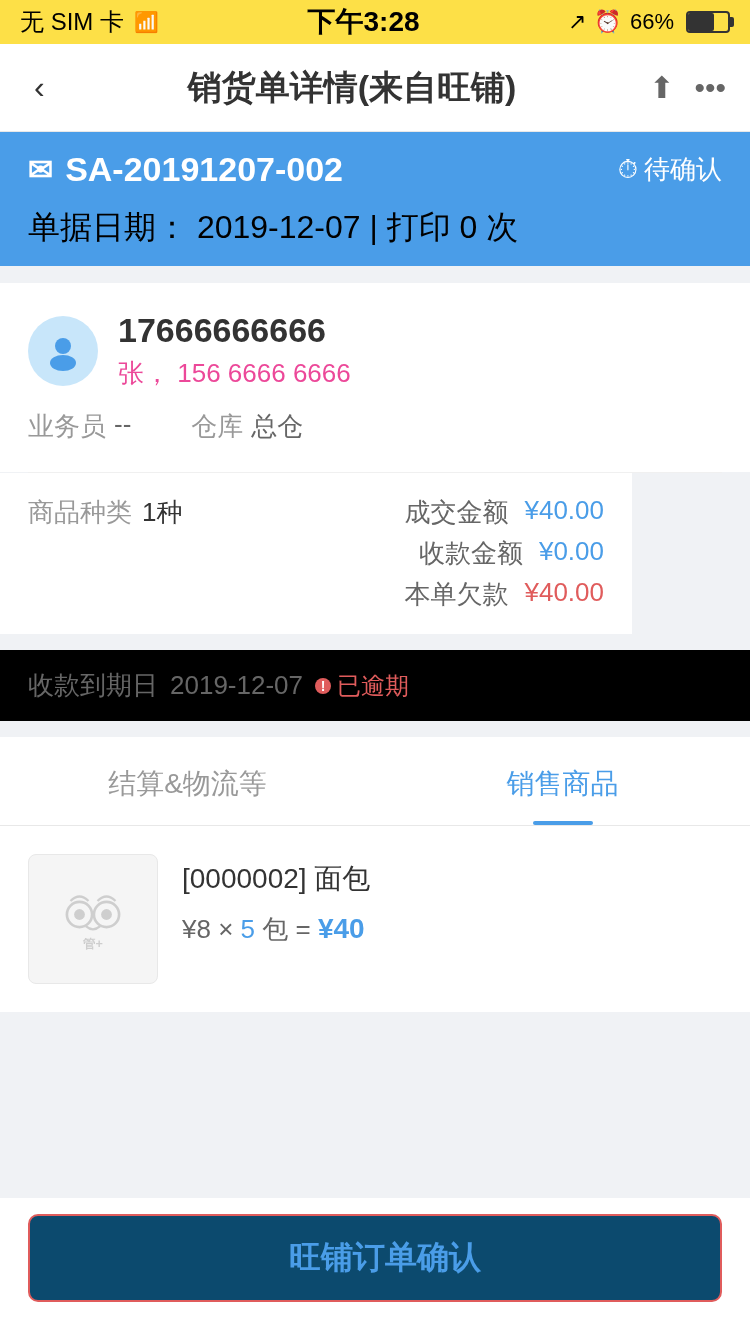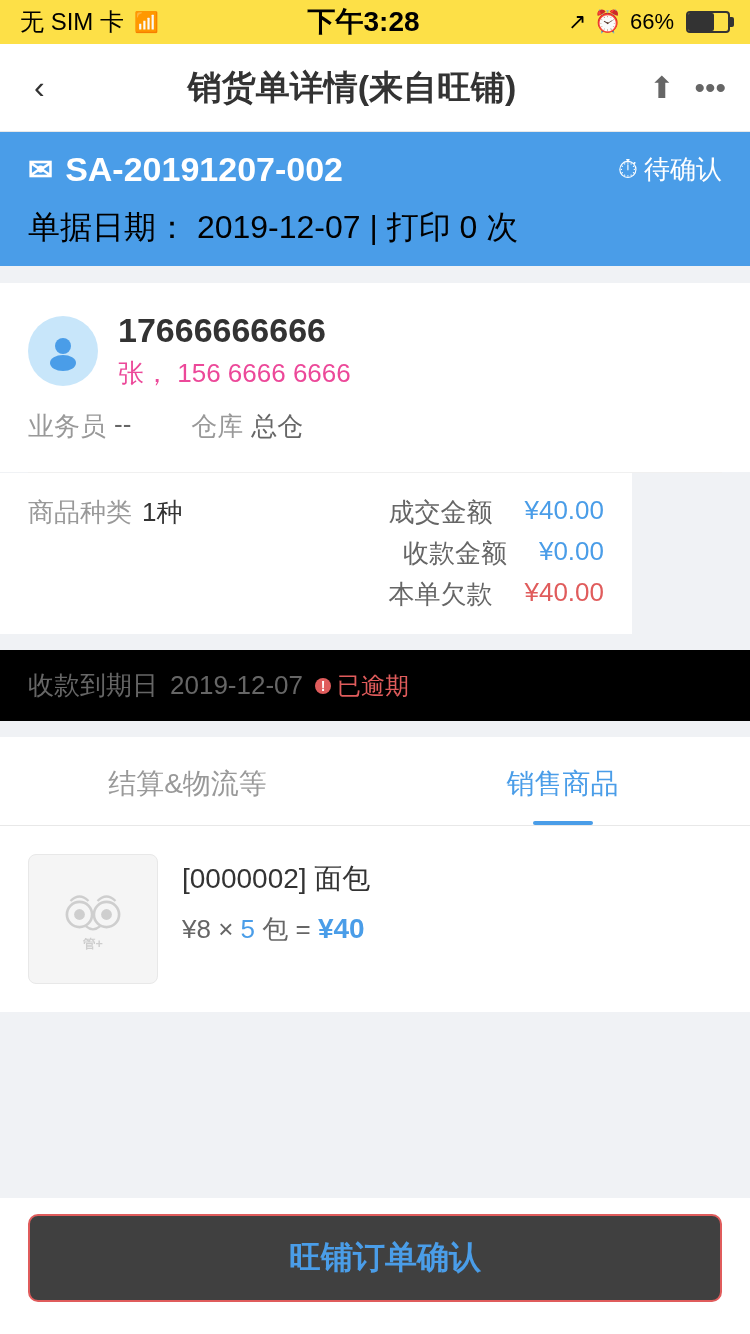--- a/index.html
+++ b/index.html
@@ -190,21 +190,21 @@
     .summary-label { color: #999; }
     .summary-value { color: #333; font-weight: 500; }
     .summary-right {
       display: flex;
       flex-direction: column;
       align-items: flex-end;
       gap: 6px;
     }
     .summary-item {
       display: flex;
-      gap: 32px;
+      gap: 16px;
       font-size: 26px;
       margin-left: 8px;
     }
     .summary-item-label { color: #666; }
     .amount-blue { color: #4a9de8; font-weight: 500; }
     .amount-red { color: #e05c5c; font-weight: 500; }
 
     
     .due-section {
       background: #000000;
@@ -323,21 +323,21 @@
       left: 0;
       width: 750px;
       background: #fff;
       padding: 16px 28px 32px;
     }
     .confirm-btn {
       width: 100%;
       height: 88px;
       border: 2px solid #e05c5c;
       border-radius: 10px;
-      background: #404040;
+      background: #0c4a6e;
       color: #4a9de8;
       font-size: 32px;
       font-weight: 600;
       cursor: pointer;
       display: flex;
       align-items: center;
       justify-content: center;
       padding-left: 20px;
     }
   </style>

